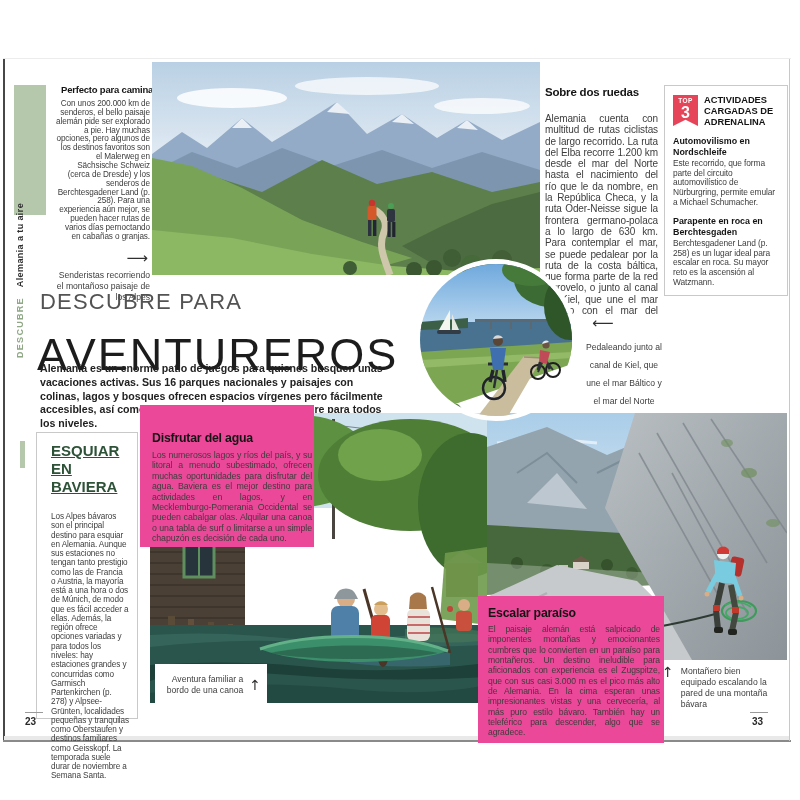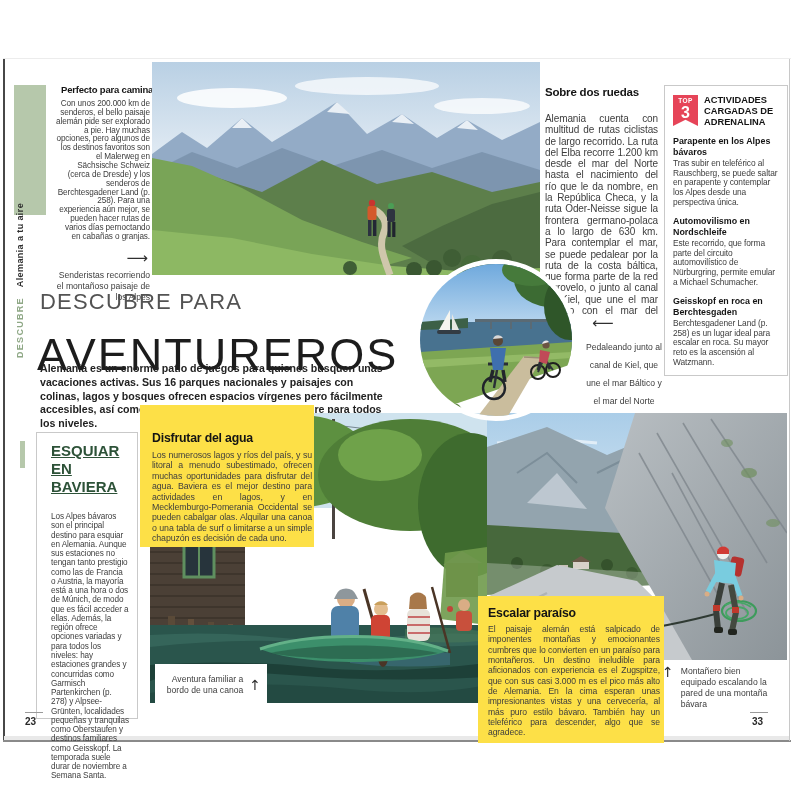--- a/index.html
+++ b/index.html
@@ -43,21 +43,21 @@
   #ski-box .body-txt{font-size:8.2px;line-height:1.13;text-align:left;}
   
   .photo{overflow:hidden;}
   .photo svg{display:block;width:100%;height:100%;}
   .circle-photo{border-radius:50%;border:5px solid #fff;overflow:hidden;box-sizing:border-box;}
   
   #title-line1{font-size:22px;letter-spacing:1.2px;color:#535353;}
   #title-line2{font-size:45px;letter-spacing:2px;color:#1c1c1c;}
   #intro{font-size:10.6px;font-weight:bold;line-height:1.3;color:#222;}
   
-  .white-box{background:#fde047;}
+  .white-box{background:#ec4899;}
   #water-box .h-sec{font-size:12.3px;margin-bottom:5px;}
   #water-box .body-txt{font-size:8.8px;line-height:1.18;width:160px;text-align:justify;}
   #climb-box .h-sec{font-size:12.3px;margin-bottom:4px;}
   #climb-box .body-txt{font-size:8.6px;line-height:1.2;text-align:justify;}
   
   #kiel-caption{text-align:center;}
   #kiel-caption .arrow{display:block;text-align:left;margin-left:8px;font-size:15px;margin-bottom:4px;}
   #canoe-caption{display:flex;align-items:center;background:#fff;}
   #canoe-caption .caption{flex:1;text-align:right;}
   #canoe-caption .arrow{font-size:14px;margin-left:6px;}
@@ -136,29 +136,25 @@
 
   <div id="top3" class="abs" style="left:664px;top:85px;width:124px;">
     <div class="hdr">
       <div class="badge">
         <span class="t">TOP</span>
         <span class="n">3</span>
       </div>
       <div class="hdr-txt">ACTIVIDADES CARGADAS DE ADRENALINA</div>
     </div>
     <div class="top3-item">
-      <div class="t3t">Parapente en los Alpes bávaros</div>
-      <div class="t3b">Tras subir en teleférico al Rauschberg, se puede saltar en parapente y contemplar los Alpes desde una perspectiva única.</div>
-    </div>
-    <div class="top3-item">
       <div class="t3t">Automovilismo en Nordschleife</div>
       <div class="t3b">Este recorrido, que forma parte del circuito automovilístico de Nürburgring, permite emular a Michael Schumacher.</div>
     </div>
     <div class="top3-item">
-      <div class="t3t">Geisskopf en roca en Berchtesgaden</div>
+      <div class="t3t">Parapente en roca en Berchtesgaden</div>
       <div class="t3b">Berchtesgadener Land (p. 258) es un lugar ideal para escalar en roca. Su mayor reto es la ascensión al Watzmann.</div>
     </div>
   </div>
 
   <div class="abs" id="title-line1" style="left:40px;top:289px;">DESCUBRE PARA</div>
   <div class="abs" id="title-line2" style="left:37px;top:308px;margin-top:21px;">AVENTUREROS</div>
   <div class="abs" id="intro" style="left:40px;top:362px;width:352px;">Alemania es un enorme patio de juegos para quienes busquen unas vacaciones activas. Sus 16 parques nacionales y paisajes con colinas, lagos y bosques ofrecen espacios vírgenes pero fácilmente accesibles, así como numerosas actividades al aire libre para todos los niveles.</div>
 
   <div class="abs photo" style="left:150px;top:413px;width:337px;height:290px;">
     <svg viewBox="0 0 337 290" preserveAspectRatio="none">

